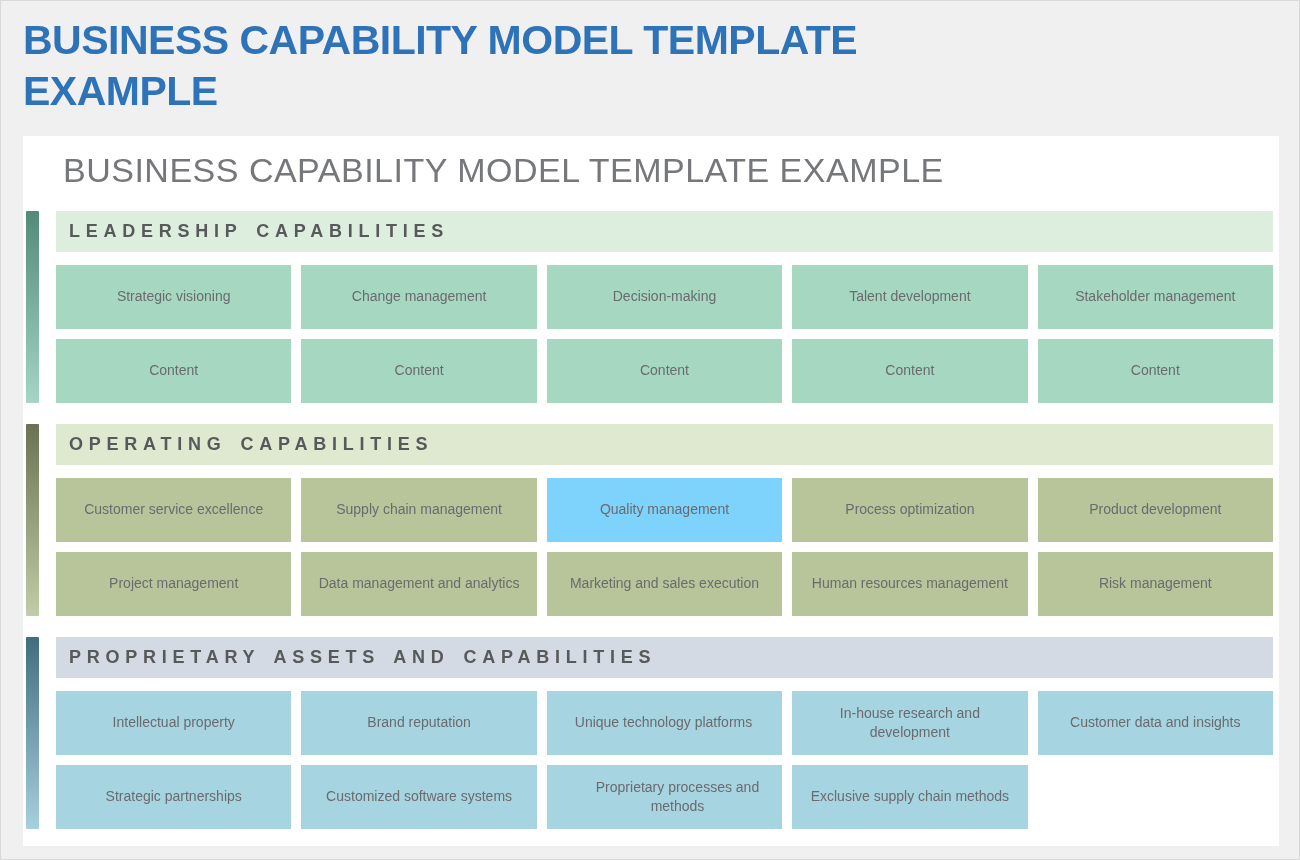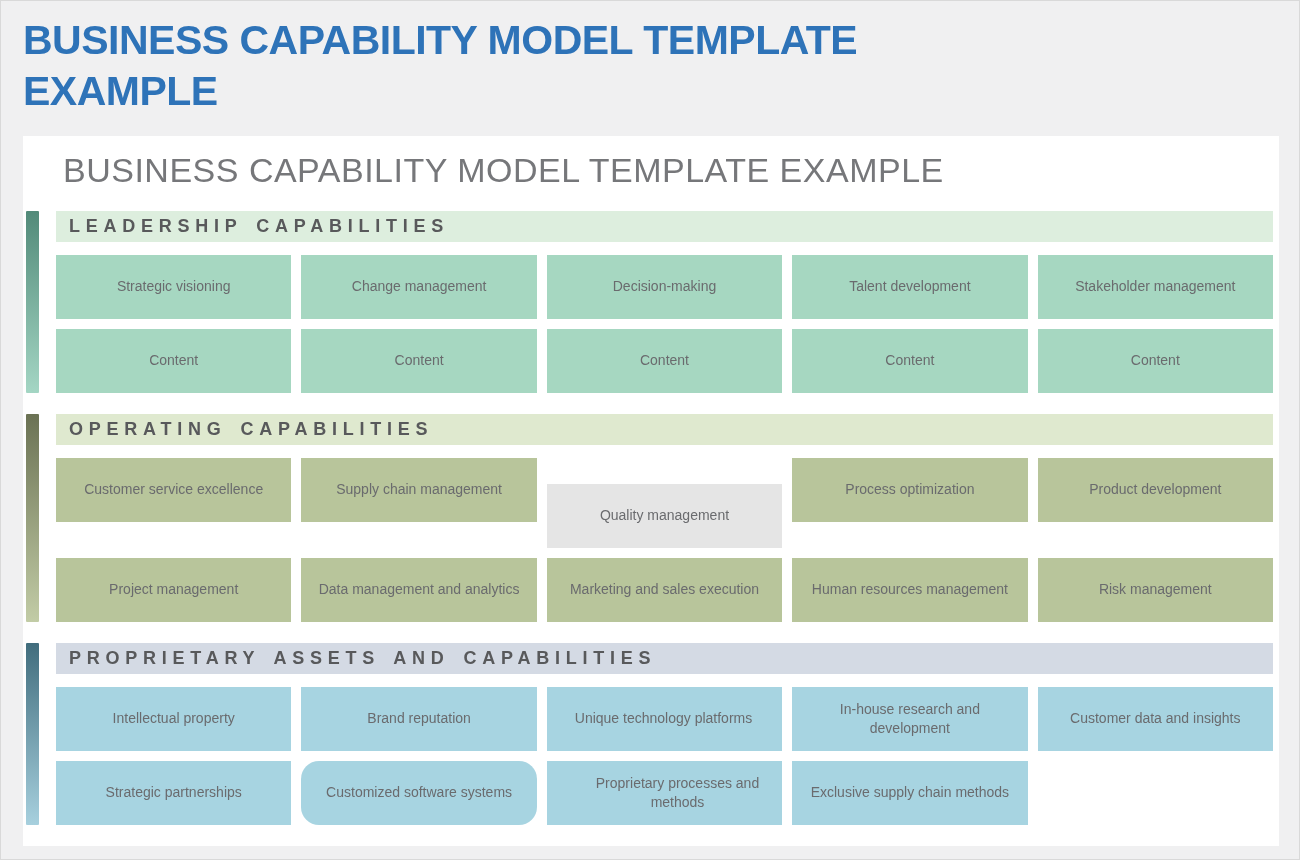--- a/index.html
+++ b/index.html
@@ -46,21 +46,21 @@
   .section-bar {
     width: 13px;
     flex: 0 0 13px;
     border-radius: 1px;
   }
   .section-content {
     flex: 1;
     margin-left: 17px;
   }
   .section-header {
-    height: 31px;
+    height: 41px;
     display: flex;
     align-items: center;
     padding-left: 13px;
     margin-bottom: 13px;
     font-size: 18px;
     font-weight: bold;
     color: #58595b;
     letter-spacing: 0.32em;
     word-spacing: 0.18em;
     white-space: nowrap;
@@ -116,21 +116,21 @@
           </div>
         </div>
       </div>
       <div class="section">
         <div class="section-bar" style="background: linear-gradient(rgb(107, 114, 84), rgb(194, 204, 166));"></div>
         <div class="section-content">
           <div class="section-header" style="background: rgb(223, 233, 207);">OPERATING CAPABILITIES</div>
           <div class="cap-row">
             <div class="cap-cell" style="background: rgb(184, 197, 155);">Customer service excellence</div>
             <div class="cap-cell" style="background: rgb(184, 197, 155);">Supply chain management</div>
-            <div class="cap-cell" style="background: #e5e5e5; margin-top: 26px;">Quality management</div>
+            <div class="cap-cell" style="background: #7dd3fc;">Quality management</div>
             <div class="cap-cell" style="background: rgb(184, 197, 155);">Process optimization</div>
             <div class="cap-cell" style="background: rgb(184, 197, 155);">Product development</div>
           </div>
           <div class="cap-row">
             <div class="cap-cell" style="background: rgb(184, 197, 155);">Project management</div>
             <div class="cap-cell" style="background: rgb(184, 197, 155);">Data management and analytics</div>
             <div class="cap-cell" style="background: rgb(184, 197, 155); padding-left: 14px;">Marketing and sales execution</div>
             <div class="cap-cell" style="background: rgb(184, 197, 155);">Human resources management</div>
             <div class="cap-cell" style="background: rgb(184, 197, 155);">Risk management</div>
           </div>
@@ -142,20 +142,20 @@
           <div class="section-header" style="background: rgb(212, 218, 228);">PROPRIETARY ASSETS AND CAPABILITIES</div>
           <div class="cap-row">
             <div class="cap-cell" style="background: rgb(167, 212, 225);">Intellectual property</div>
             <div class="cap-cell" style="background: rgb(167, 212, 225);">Brand reputation</div>
             <div class="cap-cell" style="background: rgb(167, 212, 225); padding-left: 12px;">Unique technology platforms</div>
             <div class="cap-cell" style="background: rgb(167, 212, 225);">In-house research and development</div>
             <div class="cap-cell" style="background: rgb(167, 212, 225);">Customer data and insights</div>
           </div>
           <div class="cap-row">
             <div class="cap-cell" style="background: rgb(167, 212, 225);">Strategic partnerships</div>
-            <div class="cap-cell" style="background: rgb(167, 212, 225); border-radius: 18px;">Customized software systems</div>
+            <div class="cap-cell" style="background: rgb(167, 212, 225);">Customized software systems</div>
             <div class="cap-cell" style="background: rgb(167, 212, 225); padding-left: 40px;">Proprietary processes and methods</div>
             <div class="cap-cell" style="background: rgb(167, 212, 225);">Exclusive supply chain methods</div>
           </div>
         </div>
       </div>
     </div>
 </div>
 
 </body></html>

